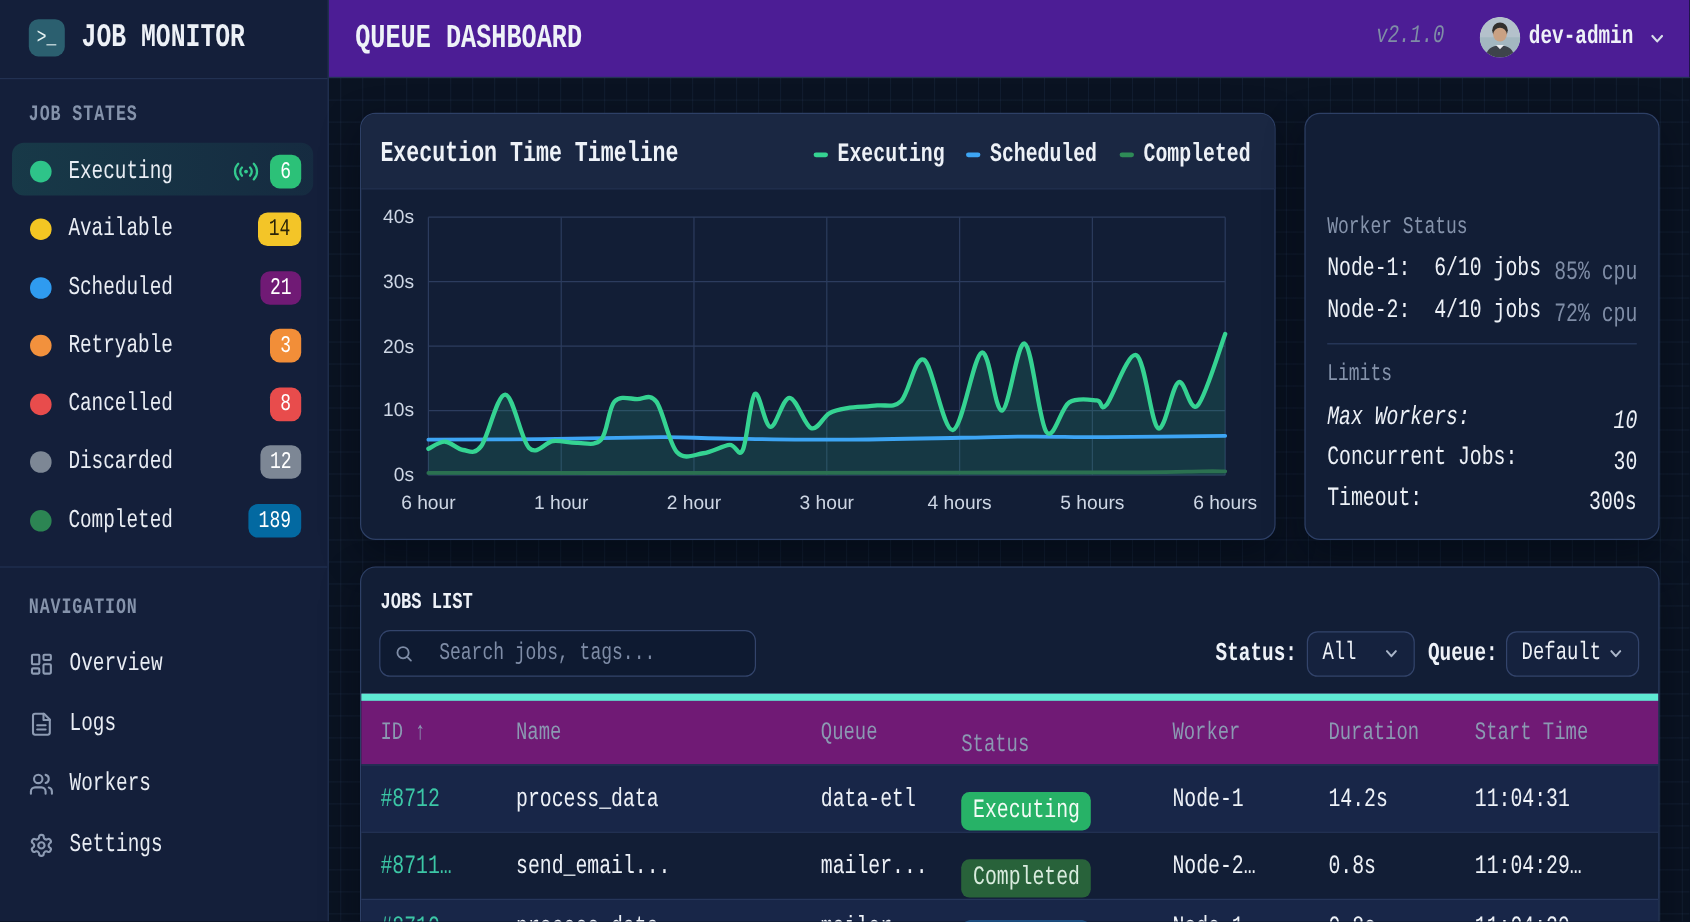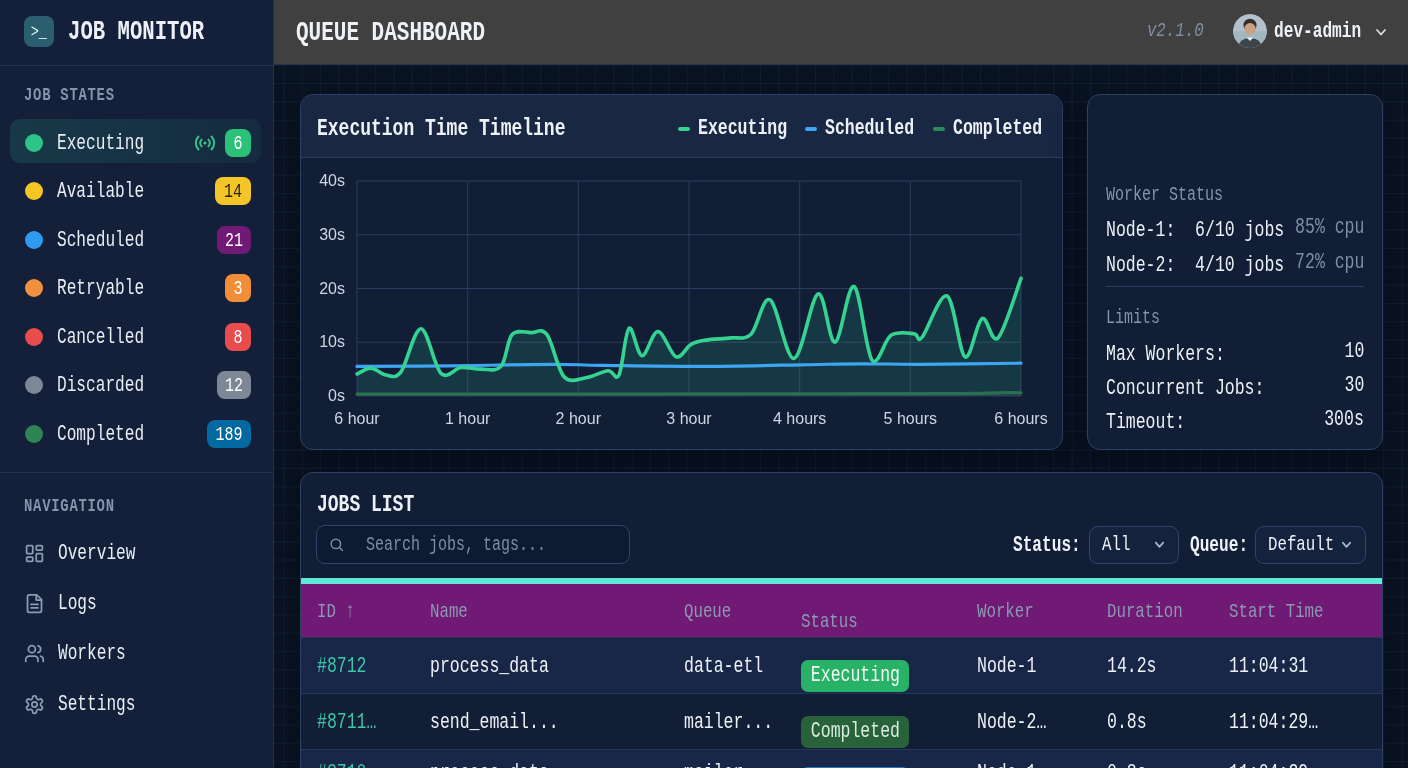--- a/index.html
+++ b/index.html
@@ -17,21 +17,21 @@
   position:absolute; inset:0;
   background-image:
     linear-gradient(rgba(96,140,200,0.085) 1px, transparent 1px),
     linear-gradient(90deg, rgba(96,140,200,0.085) 1px, transparent 1px);
   background-size:18.33px 18.33px;
   background-position:8.6px 9.7px;
 }
 
 .topbar {
   position:absolute; left:274px; top:0; width:1134px; height:65px;
-  background:#404040; border-bottom:1px solid #243354;
+  background:#4c1d95; border-bottom:1px solid #243354;
 }
 .topbar h1 {
   position:absolute; left:22px; top:17px;
   font-size:28px; font-weight:700; color:#eef2f8;
 }
 .ver { position:absolute; right:204px; top:19px; font-size:21px; color:#7f8da6;font-style:italic; }
 .avatar { position:absolute; right:141px; top:14px; width:34px; height:34px; border-radius:50%; overflow:hidden; }
 .uname { position:absolute; right:47px; top:19px; font-size:21.5px; font-weight:700; color:#eef2f8; }
 .uchev { position:absolute; right:20px; top:25px; }
 
@@ -67,27 +67,27 @@
 .chead .ctitle { font-size:24px; font-weight:700; color:#eef2f8; }
 
 #chartcard { left:300px; top:94px; width:763px; height:356px; }
 .legend { margin-left:auto; display:flex; align-items:center; }
 .legend .item { display:flex; align-items:center; margin-left:19px; }
 .legend .dash { width:12px; height:4px; border-radius:2px; margin-right:8px; }
 .legend .item > span { font-size:22px; font-weight:700; color:#edf1f7; margin-right:-30px; }
 
 #nodescard { left:1087px; top:94px; width:296px; height:356px; }
 .nrow { position:absolute; left:18px; right:18px; height:18px; font-size:22px;
-  display:flex; align-items:flex-start; white-space:pre; }
+  display:flex; align-items:flex-end; white-space:pre; }
 .nrow .right { position:absolute; right:0; top:50%; transform:translateY(-50%) scaleX(0.75); transform-origin:100% 50%; display:inline-block; white-space:pre; }
 .gray { color:#8593ab; font-size:20px !important; }
 .gray2 { color:#7f8da6; }
 
 #jobscard { left:300px; top:472px; width:1083px; height:330px; overflow:hidden; }
-#jobscard .jtitle { position:absolute; left:16px; top:18px; font-size:24px; font-weight:700; }
+#jobscard .jtitle { position:absolute; left:16px; top:18px; font-size:19px; font-weight:700; }
 .search { position:absolute; left:15px; top:52px; width:314px; height:39px;
   background:#0e1a31; border:1px solid #33446b; border-radius:9px;
   display:flex; align-items:center; padding:0 12px; color:#7e8ca6; }
 .search span { font-size:20px; margin-left:11px; }
 .filters { position:absolute; right:16px; top:52px; height:39px; display:flex; align-items:center; }
 .filters .flabel { font-size:21.5px; font-weight:700; color:#eef2f8; margin-right:8px; }
 .select { height:38px; border:1px solid #33446b; border-radius:9px; background:#15223e;
   display:flex; align-items:center; font-size:21px; color:#eef2f8; padding:0 12px; }
 .select .chev { margin-left:auto; }
 .sel-all { width:90px; margin-right:11px; }
@@ -292,21 +292,21 @@
     <path id="eline" d="M56.0,216.0 C58.3,215.0 65.2,209.9 70.0,210.1 C74.8,210.2 80.0,216.4 85.0,217.0 C90.0,217.7 94.2,221.5 100.0,213.8 C105.8,206.1 113.3,170.5 120.0,170.8 C126.7,171.1 133.3,209.0 140.0,215.4 C146.7,221.9 153.3,210.2 160.0,209.5 C166.7,208.8 173.3,211.3 180.0,211.1 C186.7,210.9 194.8,214.2 200.0,208.4 C205.2,202.7 206.0,182.4 211.0,176.7 C216.0,171.1 224.2,174.6 230.0,174.6 C235.8,174.6 240.5,169.4 246.0,176.7 C251.5,184.1 256.5,211.5 263.0,218.7 C269.5,225.8 277.7,220.7 285.0,219.7 C292.3,218.7 301.5,213.2 307.0,212.7 C312.5,212.3 314.5,224.1 318.0,217.0 C321.5,210.0 324.2,173.5 328.0,170.3 C331.8,167.1 336.2,197.2 341.0,197.7 C345.8,198.2 351.3,173.3 357.0,173.5 C362.7,173.7 369.5,196.6 375.0,198.8 C380.5,200.9 385.0,189.2 390.0,186.4 C395.0,183.6 398.3,183.2 405.0,182.1 C411.7,181.0 422.5,180.9 430.0,179.9 C437.5,179.0 443.5,182.5 450.0,176.2 C456.5,169.8 461.8,137.8 469.0,141.8 C476.2,145.8 485.0,201.4 493.0,200.4 C501.0,199.4 510.2,138.6 517.0,135.9 C523.8,133.2 528.0,185.5 534.0,184.2 C540.0,183.0 546.8,125.4 553.0,128.4 C559.2,131.3 564.8,193.8 571.0,202.0 C577.2,210.1 583.0,181.7 590.0,177.3 C597.0,172.9 607.8,175.3 613.0,175.7 C618.2,176.0 615.5,185.7 621.0,179.4 C626.5,173.1 638.8,134.8 646.0,138.0 C653.2,141.2 658.2,195.0 664.0,198.8 C669.8,202.5 675.5,163.7 681.0,160.6 C686.5,157.5 690.5,186.7 697.0,179.9 C703.5,173.2 716.2,130.2 720.0,120.3" fill="none" stroke="#35d392" stroke-width="3.6" stroke-linecap="round"></path>
   </svg>
 </div>
 
 <div class="card" id="nodescard">
   <div class="nrow gray" style="top:88px;"><span class="tt">Worker Status</span></div>
   <div class="nrow" style="top:123px;"><span class="tt" style="margin-right:-59.4px;">Node-1:  6/10 jobs</span><span class="right gray2">85% cpu</span></div>
   <div class="nrow" style="top:158px;"><span class="tt" style="margin-right:-59.4px;">Node-2:  4/10 jobs</span><span class="right gray2">72% cpu</span></div>
   <div style="position:absolute;left:18px;right:18px;top:191px;height:1px;background:#2b3c60;"></div>
   <div class="nrow gray" style="top:211px;"><span class="tt">Limits</span></div>
-  <div class="nrow" style="top:247px;"><span class="tt" style="margin-right:-39.6px;">Max Workers:</span><span class="right">10</span></div>
+  <div class="nrow" style="top:247px;font-style:italic;"><span class="tt" style="margin-right:-39.6px;">Max Workers:</span><span class="right">10</span></div>
   <div class="nrow" style="top:281px;"><span class="tt" style="margin-right:-52.8px;">Concurrent Jobs:</span><span class="right">30</span></div>
   <div class="nrow" style="top:315px;"><span class="tt" style="margin-right:-26.4px;">Timeout:</span><span class="right">300s</span></div>
 </div>
 
 <div class="card" id="jobscard">
   <div class="jtitle"><span class="tt">JOBS LIST</span></div>
   <div class="search">
     <svg width="15" height="15" viewBox="0 0 24 24" fill="none" stroke="#7e8ca6" stroke-width="2.4" stroke-linecap="round">
         <circle cx="11" cy="11" r="7.5"></circle>
         <path d="M21.5 21.5l-5-5"></path>

